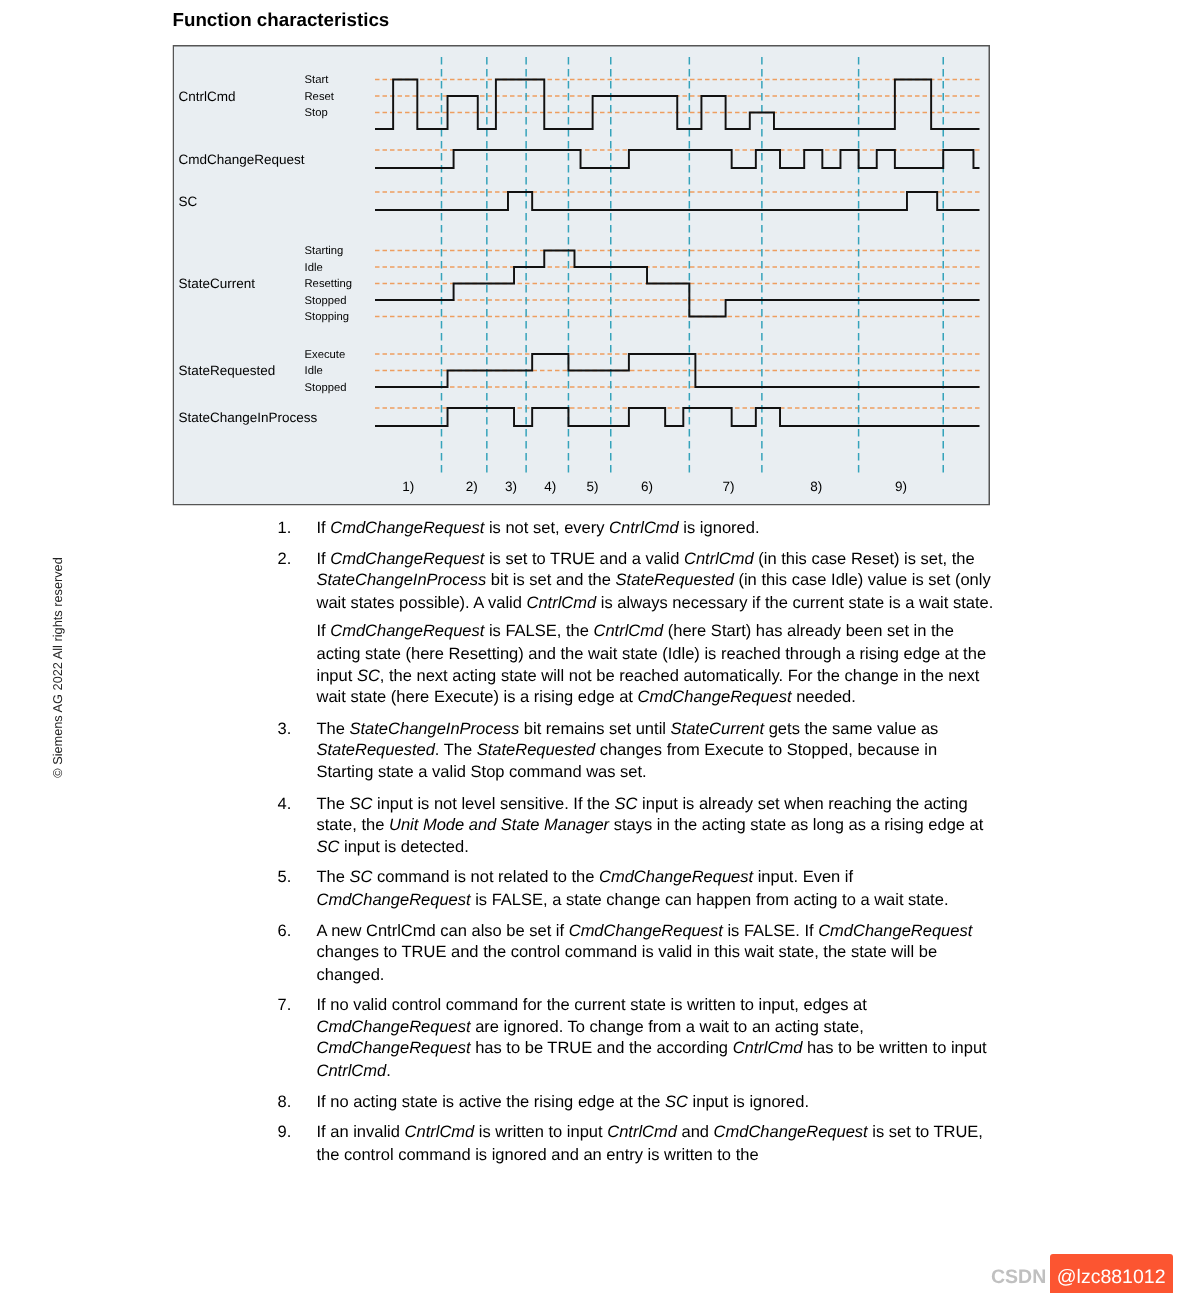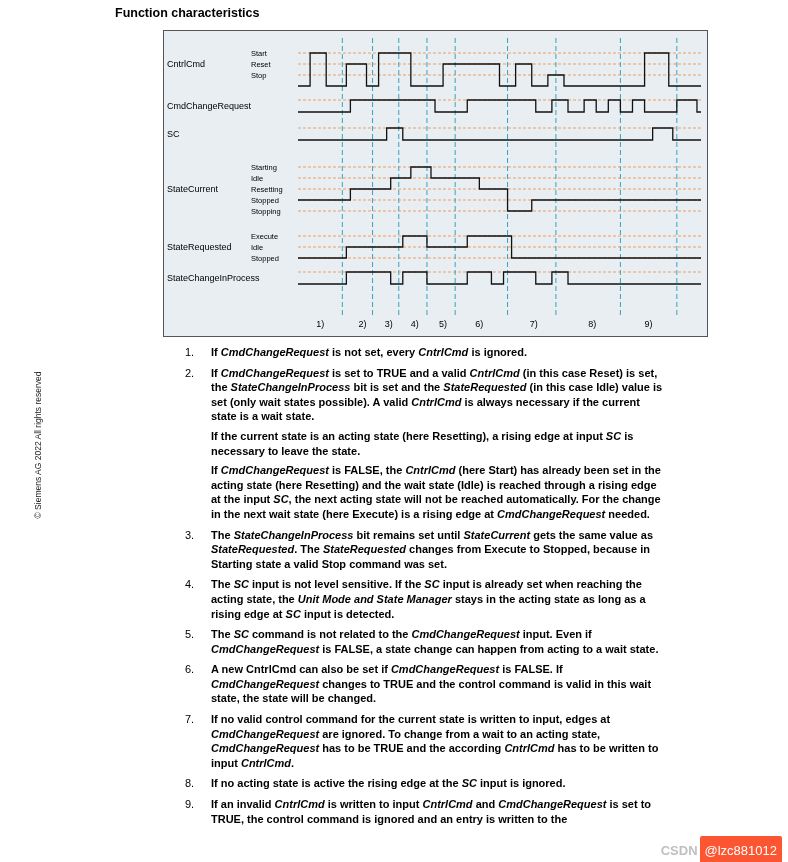--- a/index.html
+++ b/index.html
@@ -12,30 +12,30 @@
   .heading {
     position:absolute; left:115px; top:6px;
     font-size:12.5px; font-weight:bold;
   }
   .copyright {
     position:absolute; left:38px; top:445px;
     transform:translate(-50%,-50%) rotate(-90deg);
     white-space:nowrap; font-size:8.5px; color:#222;
   }
   .diagram {
-    position:absolute; left:115px; top:30px; width:545px; height:307px;margin-left:48px;
+    position:absolute; left:115px; top:30px; width:545px; height:307px;
   }
   svg text { font-family:"Liberation Sans", sans-serif; fill:#000; }
   .notes {
     position:absolute; left:185px; top:345px; width:478px; height:517px;
     overflow:hidden; line-height:14.6px;
   }
   .note { display:flex; margin-bottom:6px; }
   .note .num { width:26px; flex:0 0 26px; }
-  .note .body { flex:1;font-weight:bold; }
+  .note .body { flex:1; }
   .note .body p + p { margin-top:5px; }
   .watermark {
     position:absolute; right:6px; bottom:4px;
     font-size:13px; white-space:nowrap;
   }
   .watermark .brand { color:#c0c0c0; font-weight:bold; margin-right:2px; }
   .watermark .handle { color:#fff; padding:7px 5px; border-radius:2px; }
 </style>
 </head>
 <body>
@@ -111,21 +111,20 @@
     <div class="note">
       <span class="num">1.</span>
       <div class="body">
           <p>If <i>CmdChangeRequest</i> is not set, every <i>CntrlCmd</i> is ignored.</p>
         </div>
     </div>
     <div class="note">
       <span class="num">2.</span>
       <div class="body">
         <p>If <i>CmdChangeRequest</i> is set to TRUE and a valid <i>CntrlCmd</i> (in this case Reset) is set, the <i>StateChangeInProcess</i> bit is set and the <i>StateRequested</i> (in this case Idle) value is set (only wait states possible). A valid <i>CntrlCmd</i> is always necessary if the current state is a wait state.</p>
-        <p>If the current state is an acting state (here Resetting), a rising edge at input <i>SC</i> is necessary to leave the state.</p>
         <p>If <i>CmdChangeRequest</i> is FALSE, the <i>CntrlCmd</i> (here Start) has already been set in the acting state (here Resetting) and the wait state (Idle) is reached through a rising edge at the input <i>SC</i>, the next acting state will not be reached automatically. For the change in the next wait state (here Execute) is a rising edge at <i>CmdChangeRequest</i> needed.</p>
       </div>
     </div>
     <div class="note">
       <span class="num">3.</span>
       <div class="body">
           <p>The <i>StateChangeInProcess</i> bit remains set until <i>StateCurrent</i> gets the same value as <i>StateRequested</i>. The <i>StateRequested</i> changes from Execute to Stopped, because in Starting state a valid Stop command was set.</p>
         </div>
     </div>
     <div class="note">

